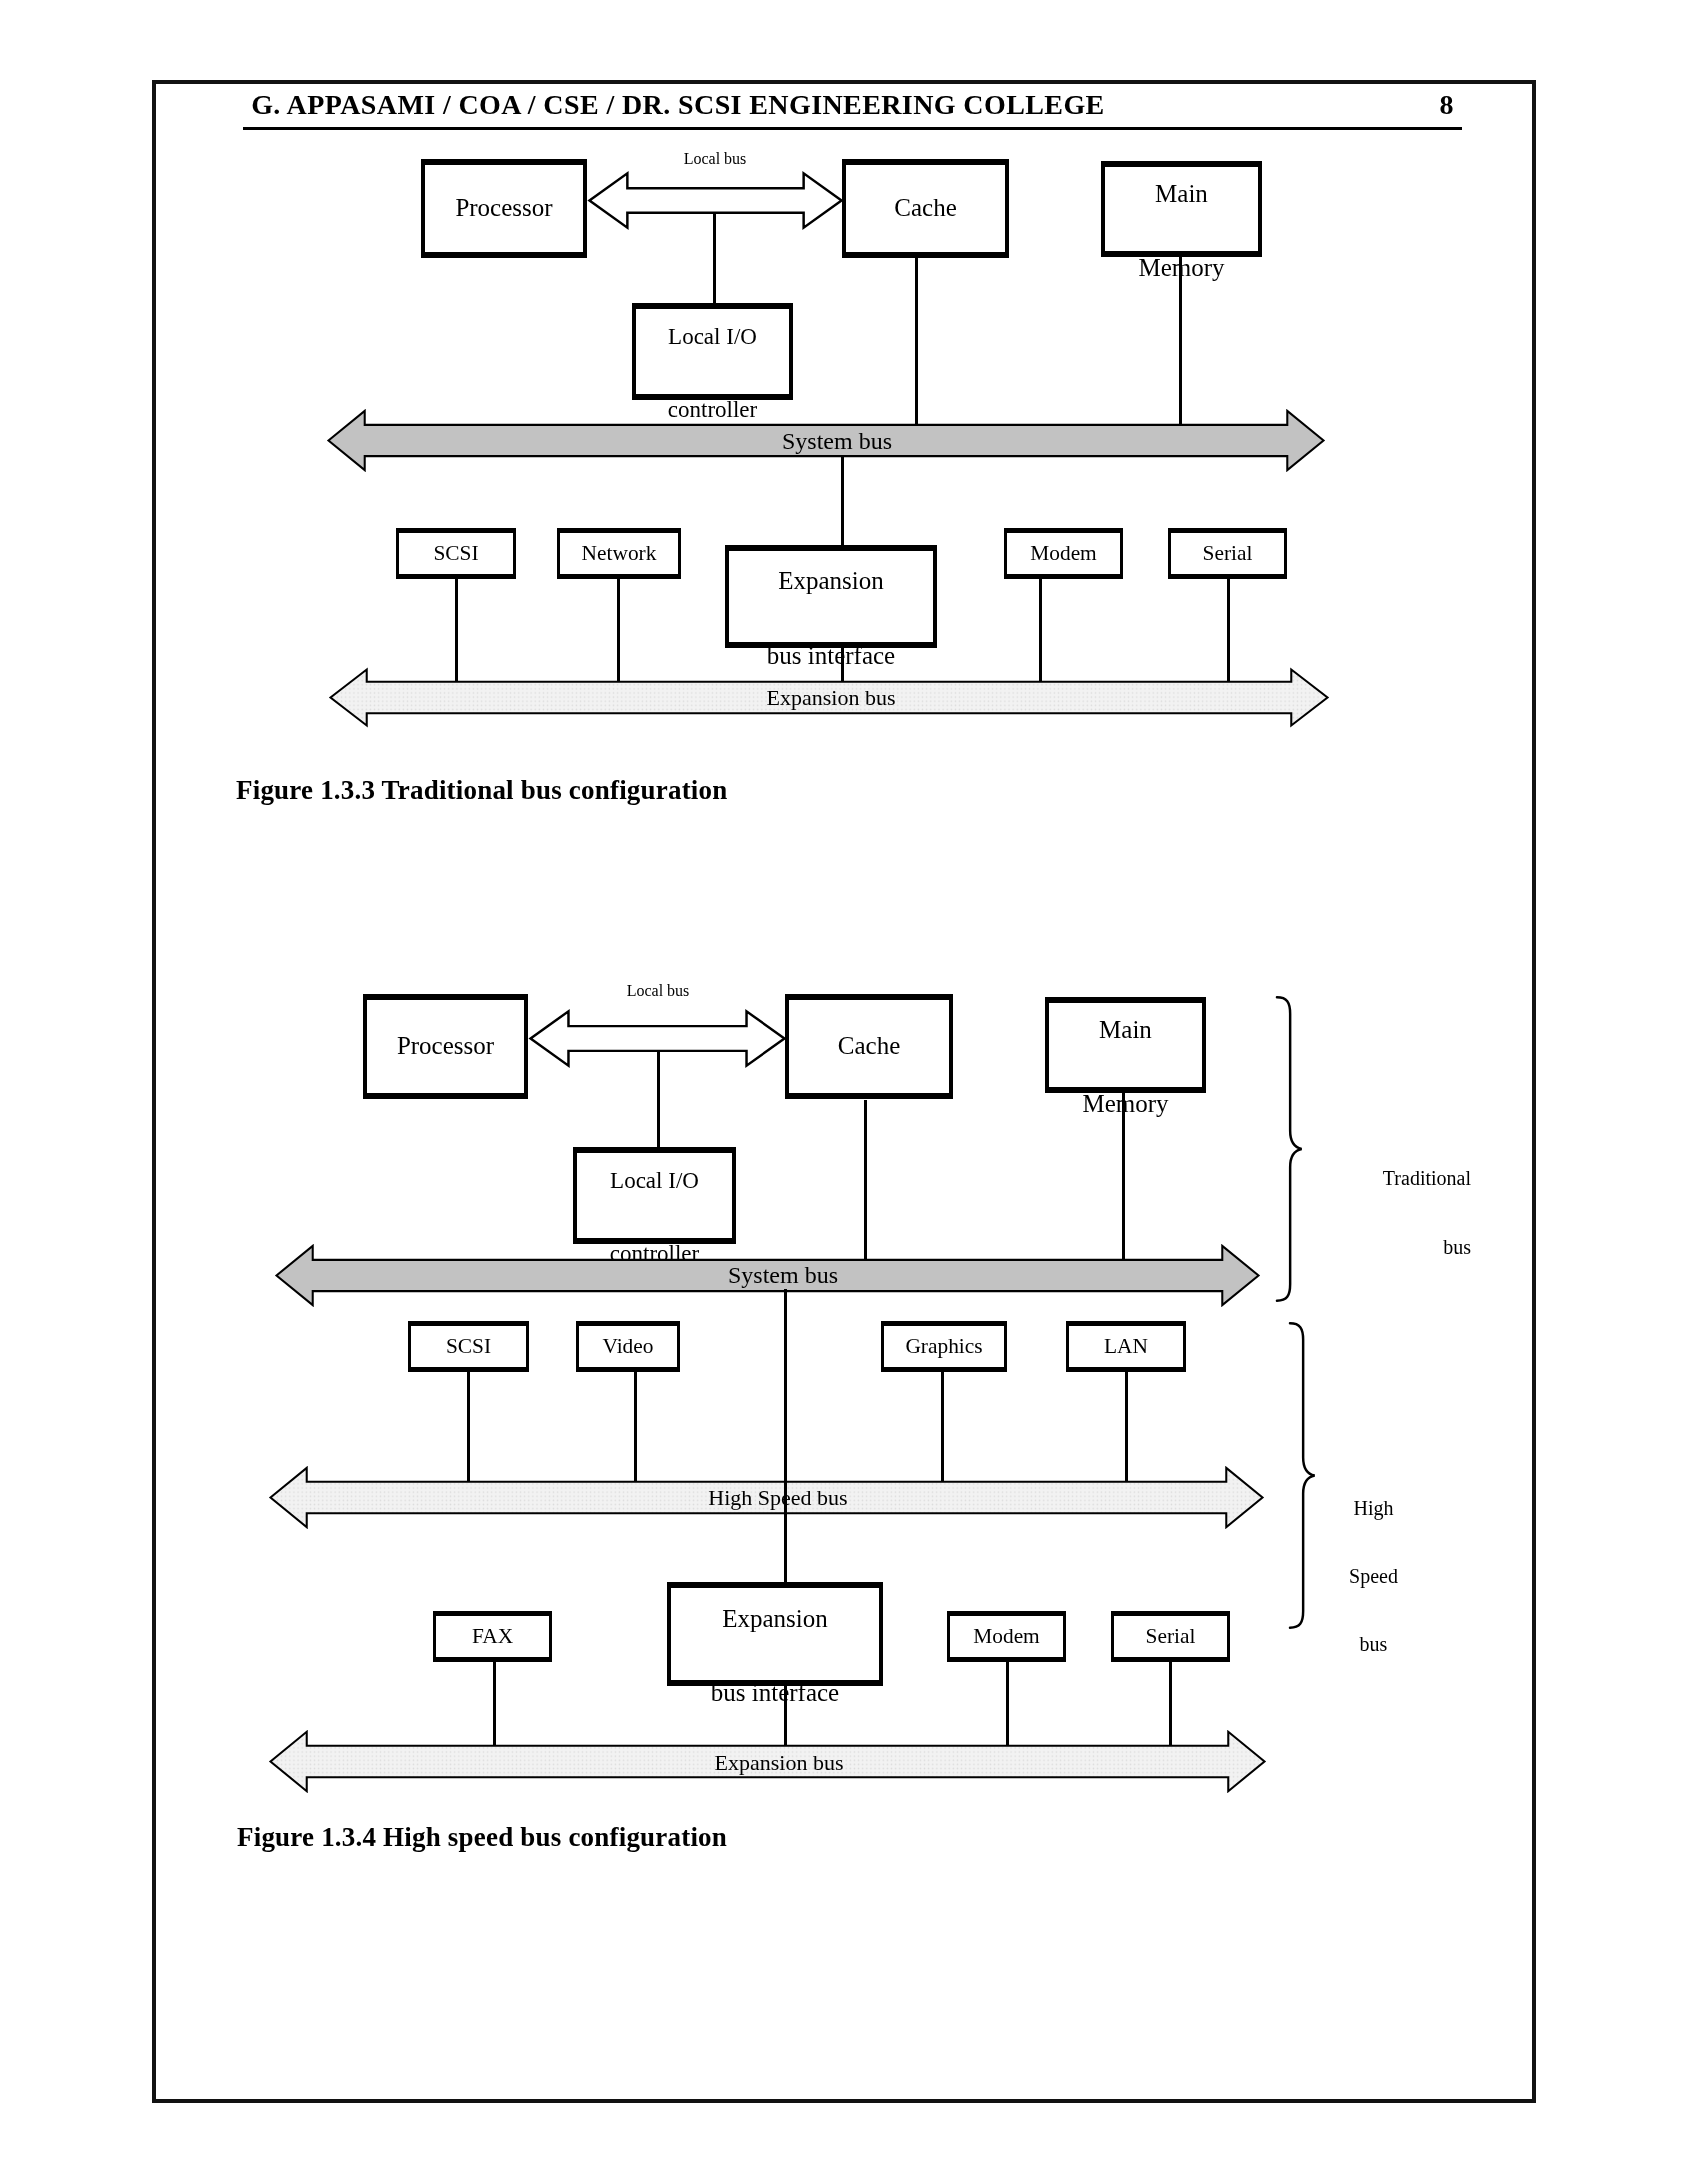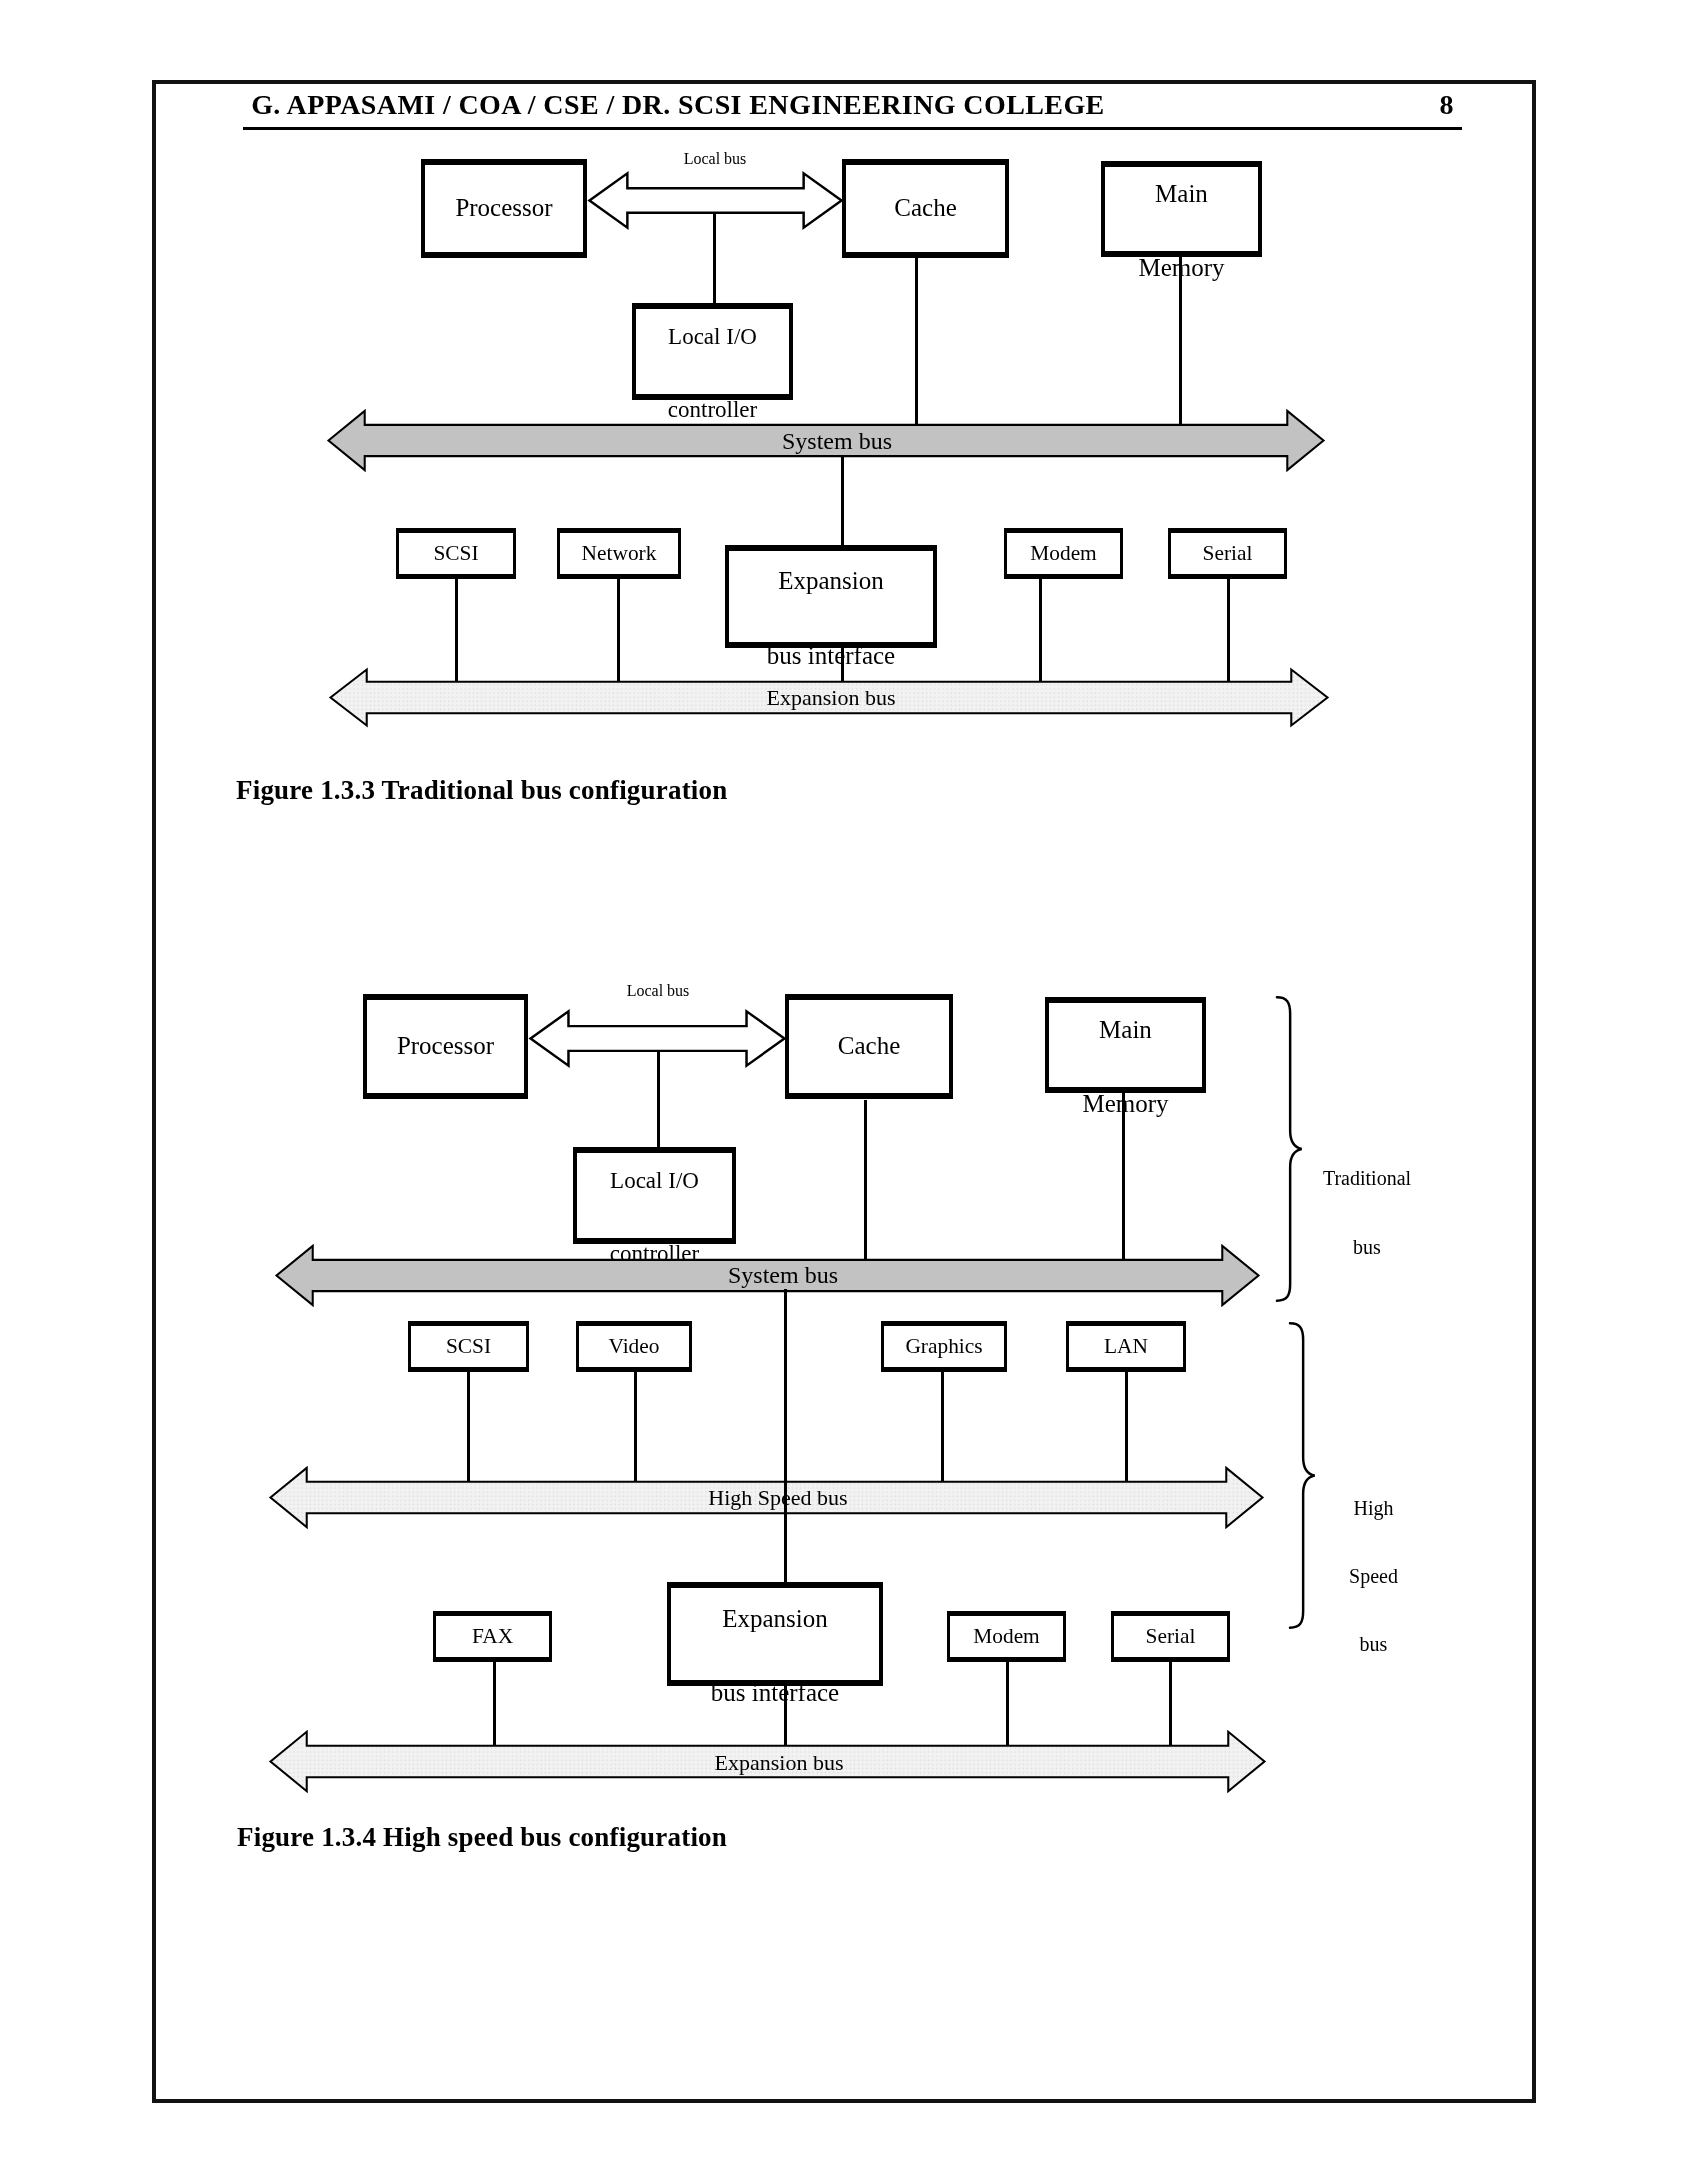--- a/index.html
+++ b/index.html
@@ -149,29 +149,29 @@
 </div>
 
 <svg class="abs bus-svg" style="left:274px;top:1244px;" width="987" height="63" viewBox="0 0 1198 76">
   <polygon points="3,38 47,2 47,19 1151,19 1151,2 1195,38 1151,74 1151,57 47,57 47,74" fill="#c2c2c2" stroke="#000000" stroke-width="2.5"></polygon>
 </svg>
 <div class="abs bus-label dark" style="left:684px;top:1262px;width:198px;">System bus</div>
 
 <svg class="abs" style="left:1272px;top:994px;z-index:2;" width="33" height="310" viewBox="0 0 40 376">
   <path d="M 6 4 C 18 4 22 10 22 24 L 22 166 C 22 178 26 186 36 188 C 26 190 22 198 22 210 L 22 352 C 22 366 18 372 6 372" fill="none" stroke="#000000" stroke-width="3" stroke-linecap="round"></path>
 </svg>
-<div class="abs brace-label stack" style="left:1316px;top:1122px;width:102px;">
+<div class="abs brace-label stack" style="left:1369px;top:1122px;width:102px;text-align:right;">
   <span>Traditional</span>
   <span>bus</span>
 </div>
 
 <div class="abs small-box" style="left:408px;top:1321px;width:121px;height:51px;">
   <span>SCSI</span>
 </div>
-<div class="abs small-box" style="left:576px;top:1321px;width:116px;height:51px;">
+<div class="abs small-box" style="left:576px;top:1321px;width:104px;height:51px;">
   <span>Video</span>
 </div>
 <div class="abs small-box" style="left:881px;top:1321px;width:126px;height:51px;">
   <span>Graphics</span>
 </div>
 <div class="abs small-box" style="left:1066px;top:1321px;width:120px;height:51px;">
   <span>LAN</span>
 </div>
 
 <svg class="abs bus-svg" style="left:268px;top:1466px;" width="997" height="63" viewBox="0 0 1210 76">

